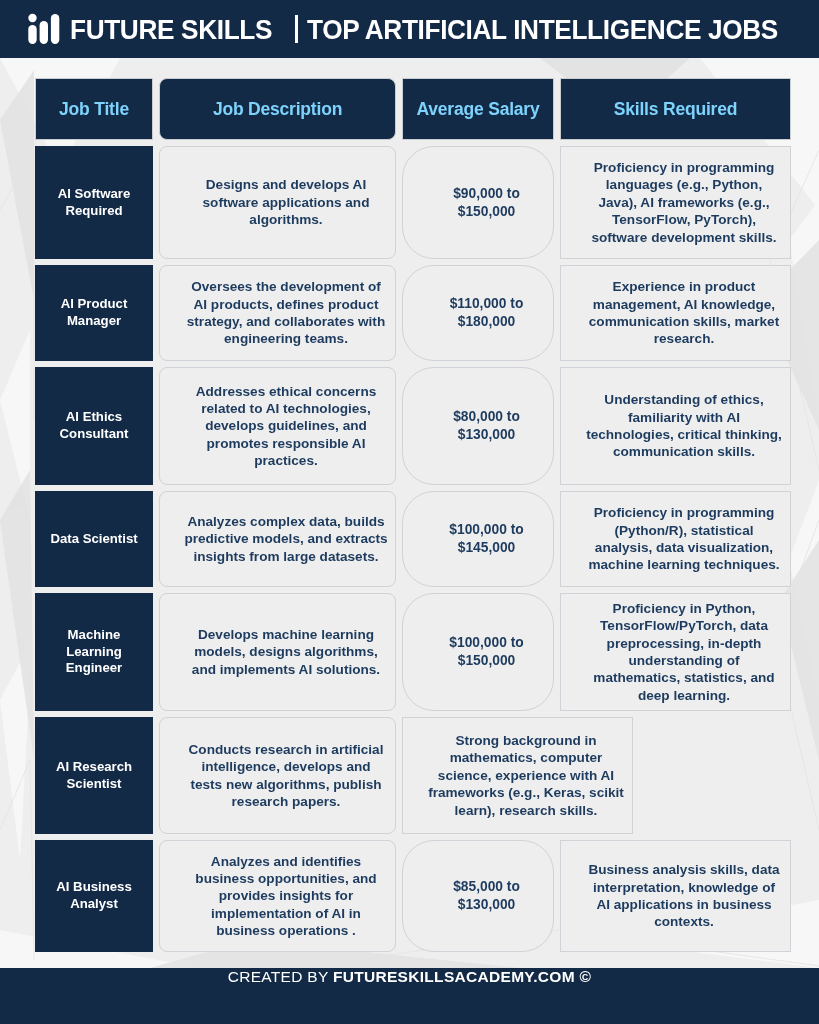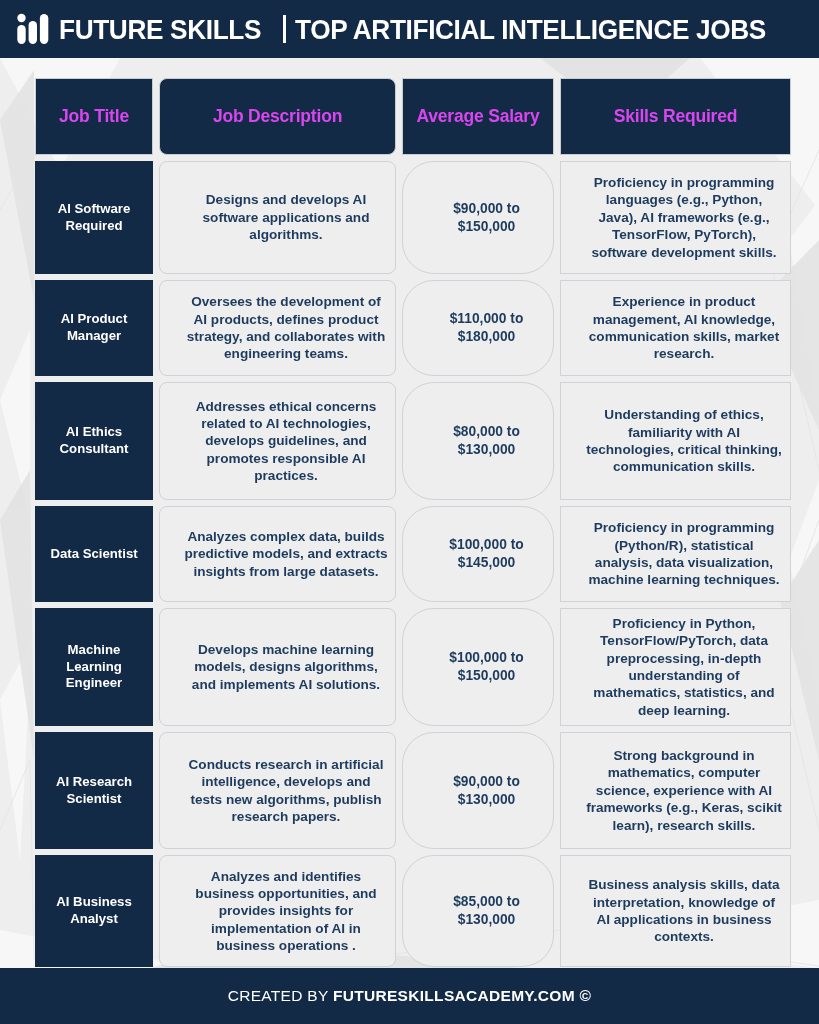--- a/index.html
+++ b/index.html
@@ -28,21 +28,21 @@
 
   
   #header-bar {
     position: absolute;
     top: 0; left: 0;
     width: 819px;
     height: 58px;
     background: #132a47;
     display: flex;
     align-items: center;
-    justify-content: center;
+    justify-content: flex-end;
     z-index: 3;
   }
 
   #header-inner {
     display: flex;
     align-items: center;
     gap: 9px;
     padding-left: 4px;
   }
 
@@ -101,24 +101,24 @@
   
   .c-title { flex: 0 0 118px; }
   .c-desc  { flex: 0 0 237px; border-radius: 8px; }
   .c-sal   { flex: 0 0 152px; }
   .c-skill { flex: 0 0 231px; }
 
   
   #table-head .t-cell {
     background: #132a47;
     border: 1px solid #c9ccd1;
-    color: #d946ef;
+    color: #7dd3fc;
     font-weight: 700;
     font-size: 17.5px;
-    height: 77px;
+    height: 62px;
     letter-spacing: -0.2px;
   }
 
   
   .t-body .c-title {
     background: #132a47;
     color: #ffffff;
     font-weight: 700;
     font-size: 13.2px;
     border: 1px solid #132a47;
@@ -137,21 +137,20 @@
 
   
   #footer-bar {
     position: absolute;
     left: 0;
     bottom: 0;
     width: 819px;
     height: 56px;
     background: #132a47;
     display: flex;
-    align-items: center;
     justify-content: center;
     z-index: 3;
   }
   #footer-text {
     color: #ffffff;
     font-size: 15.5px;
     letter-spacing: 0.3px;
     white-space: nowrap;
   }
   #footer-prefix { font-weight: 400; }
@@ -248,21 +247,20 @@
   <div class="t-row t-body" style="height:118px">
     <div class="t-cell c-title">Machine Learning Engineer</div>
     <div class="t-cell c-desc">Develops machine learning models, designs algorithms, and implements AI solutions.</div>
     <div class="t-cell c-sal">$100,000 to $150,000</div>
     <div class="t-cell c-skill">Proficiency in Python, TensorFlow/PyTorch, data preprocessing, in-depth understanding of mathematics, statistics, and deep learning.</div>
   </div>
 
   <div class="t-row t-body" style="height:117px">
     <div class="t-cell c-title">AI Research Scientist</div>
     <div class="t-cell c-desc">Conducts research in artificial intelligence, develops and tests new algorithms, publish research papers.</div>
-    <div class="t-cell c-sal">$90,000 to $130,000</div>
     <div class="t-cell c-skill">Strong background in mathematics, computer science, experience with AI frameworks (e.g., Keras, scikit learn), research skills.</div>
   </div>
 
   <div class="t-row t-body" style="height:112px">
     <div class="t-cell c-title">AI Business Analyst</div>
     <div class="t-cell c-desc">Analyzes and identifies business opportunities, and provides insights for implementation of AI in business operations .</div>
     <div class="t-cell c-sal">$85,000 to $130,000</div>
     <div class="t-cell c-skill">Business analysis skills, data interpretation, knowledge of AI applications in business contexts.</div>
   </div>
 

